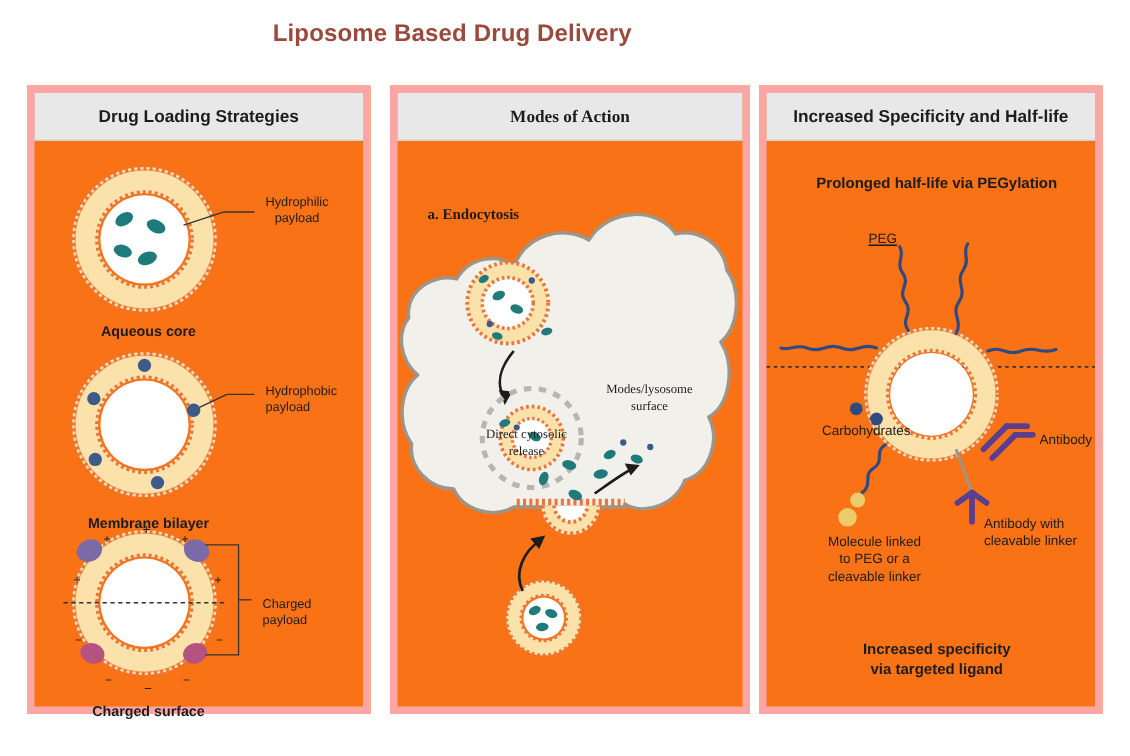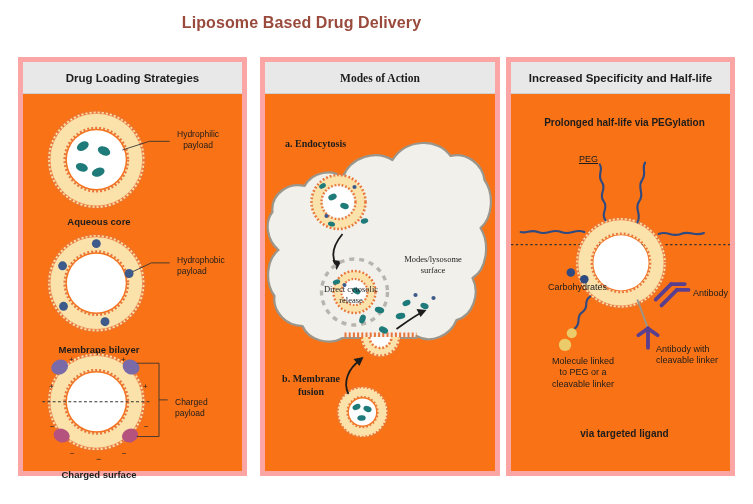--- a/index.html
+++ b/index.html
@@ -762,24 +762,20 @@
     <div class="lbl ctr" style="left:118px; top:160px; width:100px;">
       <div>Modes/lysosome</div>
       <div>surface</div>
     </div>
 
     <div class="lbl ctr" style="left:38px; top:190px; width:96px;">
       <div>Direct cytosolic</div>
       <div>release</div>
     </div>
 
-    <div class="lbl-b ctr" style="left:8px; top:278px; width:76px; font-size:10px;">
-      <div>b. Membrane</div>
-      <div>fusion</div>
-    </div>
   </div>
 </div>
 
 <div class="panel" id="panel-spec">
   <div class="panel-header">Increased Specificity and Half-life</div>
   <div class="panel-body">
 
     <svg class="svg-layer" viewBox="0 0 227 386">
       <g stroke="#f3bc5e" stroke-width="0.85" opacity="0.85">
           <line x1="145.00" y1="168.00" x2="159.00" y2="168.00"></line>
@@ -948,16 +944,17 @@
       <div>cleavable linker</div>
     </div>
 
     <div class="lbl ctr" style="left:22px; top:262px; width:100px; font-size:9px;">
       <div>Molecule linked</div>
       <div>to PEG or a</div>
       <div>cleavable linker</div>
     </div>
 
     <div class="lbl-b ctr" style="left:0; top:333px; width:227px; font-size:10px;">
+      <div>Increased specificity</div>
       <div>via targeted ligand</div>
     </div>
   </div>
 </div>
 
 </body></html>

